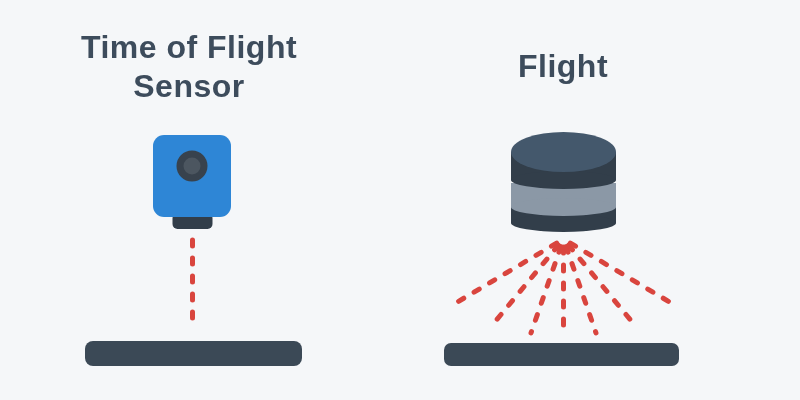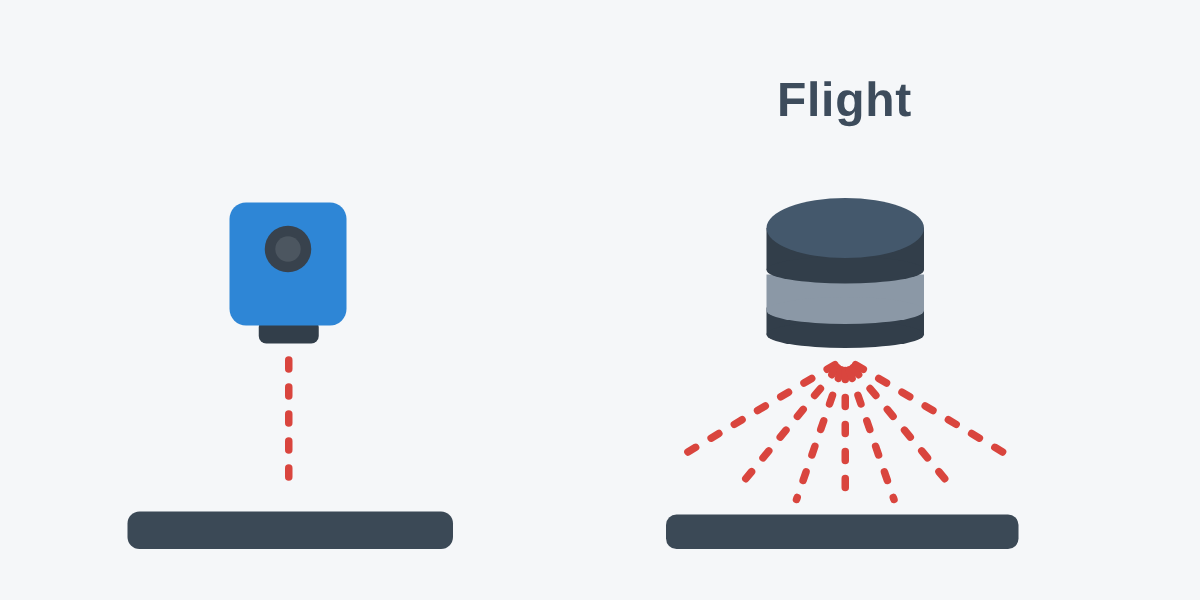--- a/index.html
+++ b/index.html
@@ -52,20 +52,21 @@
     position: absolute;
     left: 0;
     top: 0;
   }
 </style>
 </head>
 <body>
 
 <div class="stage">
 
+  <div class="title title-left">Time of Flight Sensor</div>
 
 
   <div class="title title-right">Flight</div>
 
   <svg class="illustration" width="800" height="400" viewBox="0 0 800 400">
 
     <g>
       <rect x="172.5" y="213" width="40" height="16" rx="5" fill="#323e4a"></rect>
       <rect x="153" y="135" width="78" height="82" rx="11" fill="#2e86d6"></rect>
       <circle cx="192" cy="166" r="15.5" fill="#38424d"></circle>

